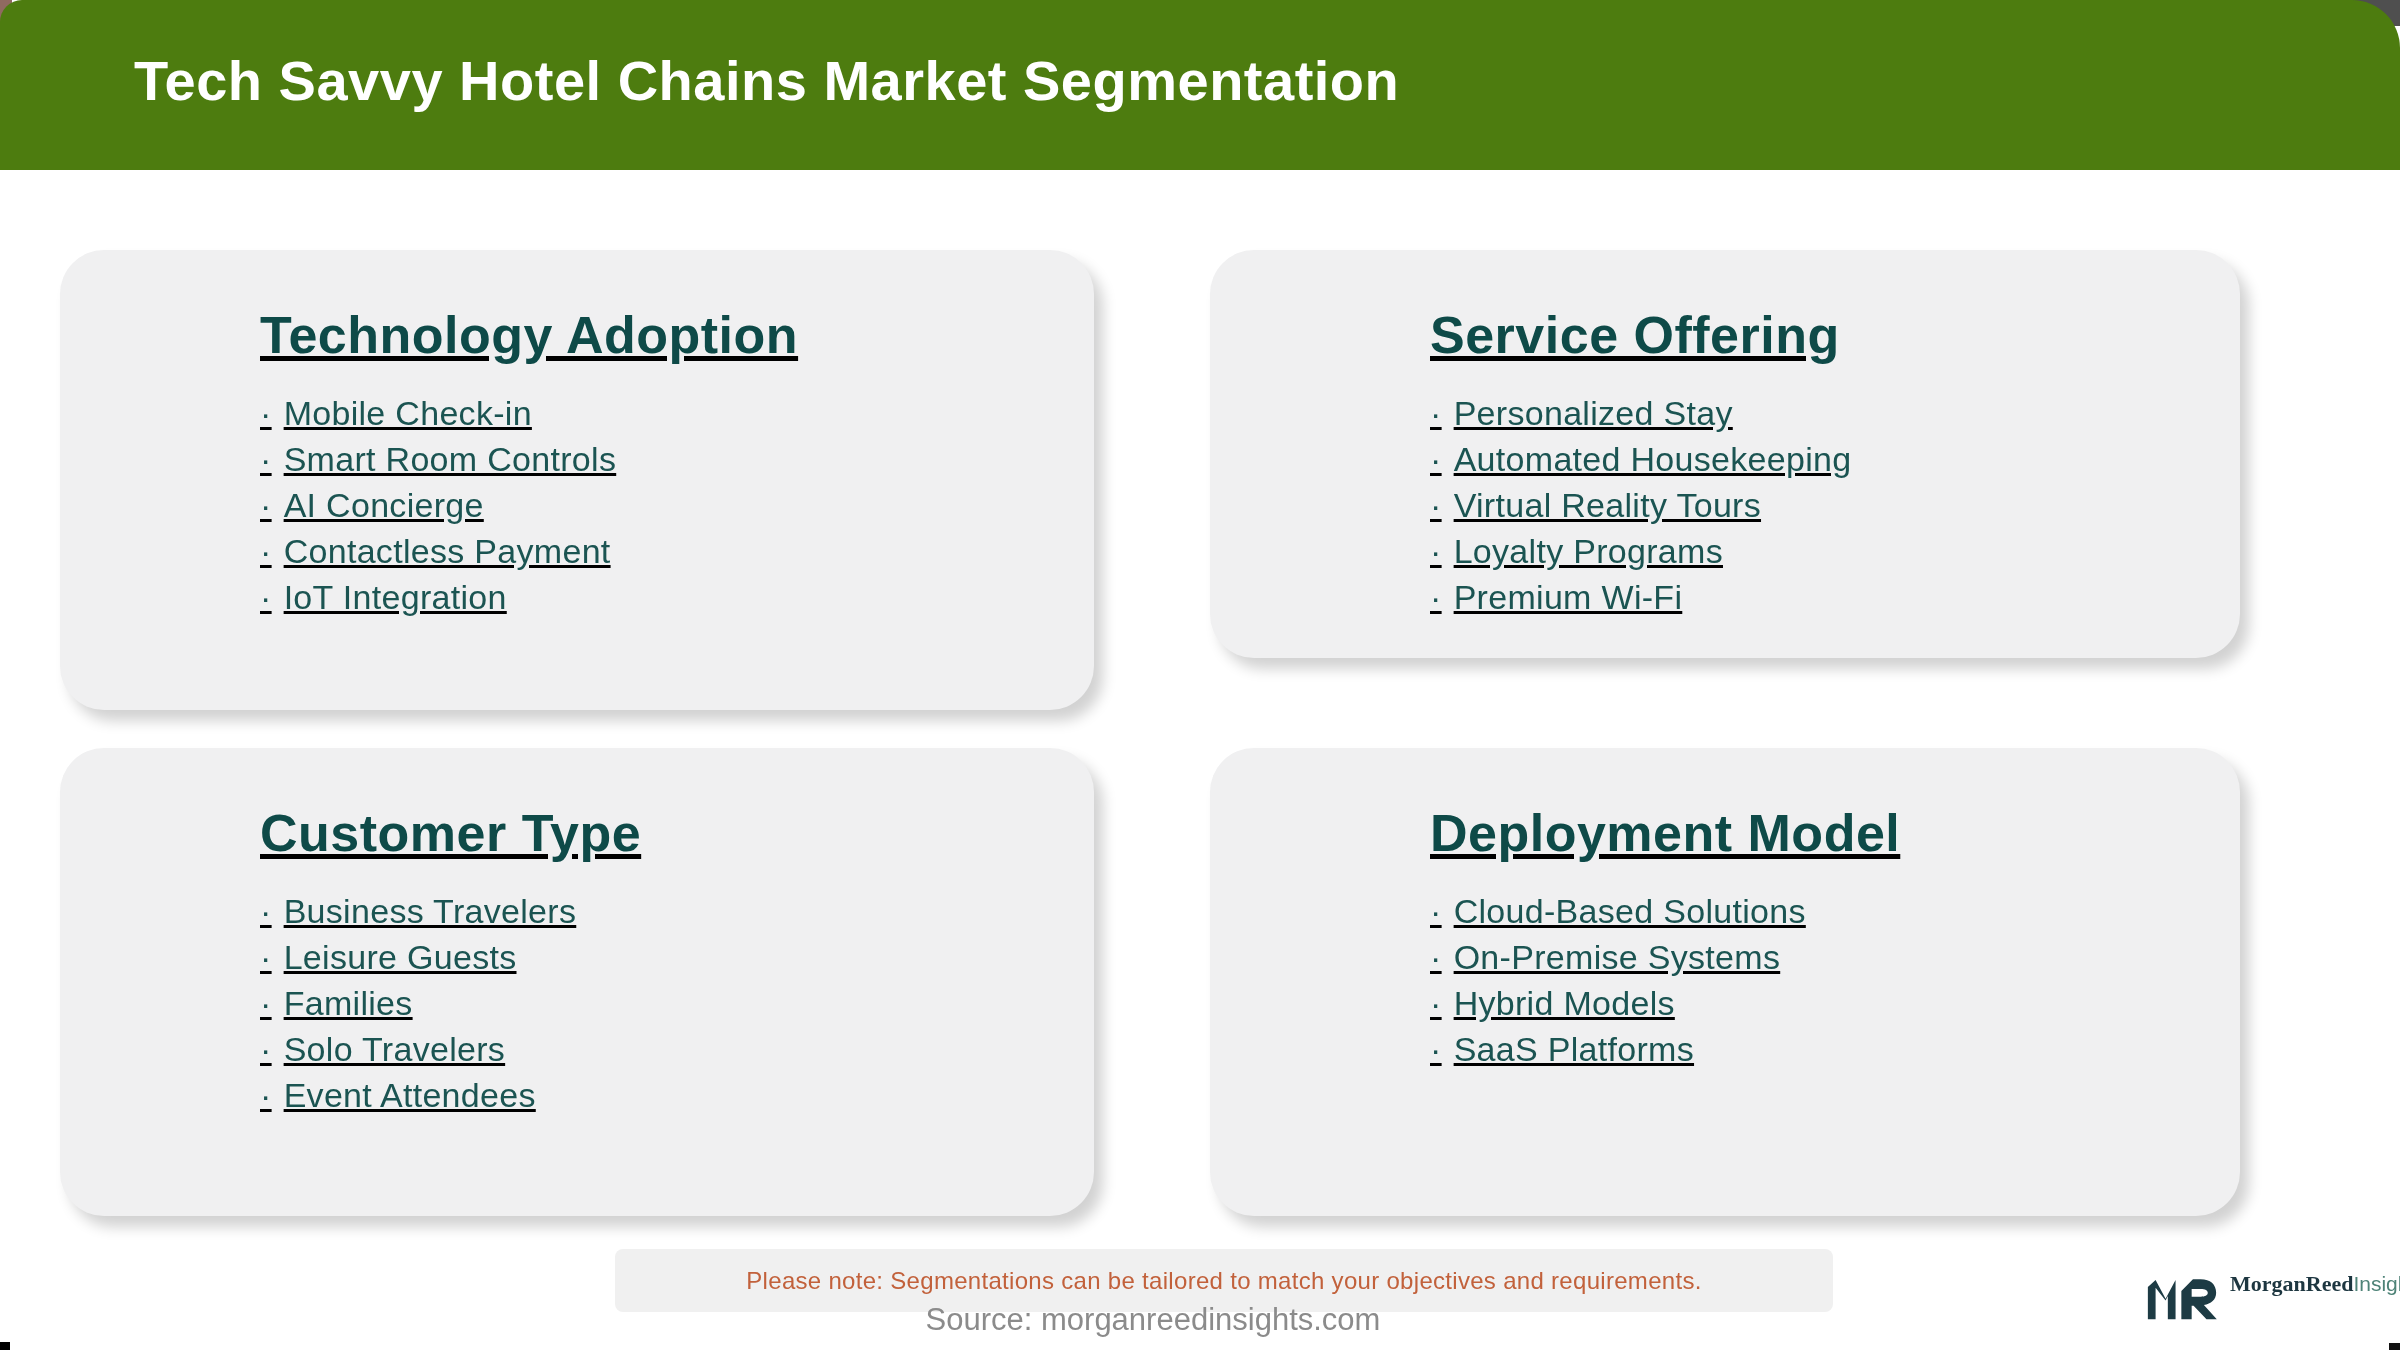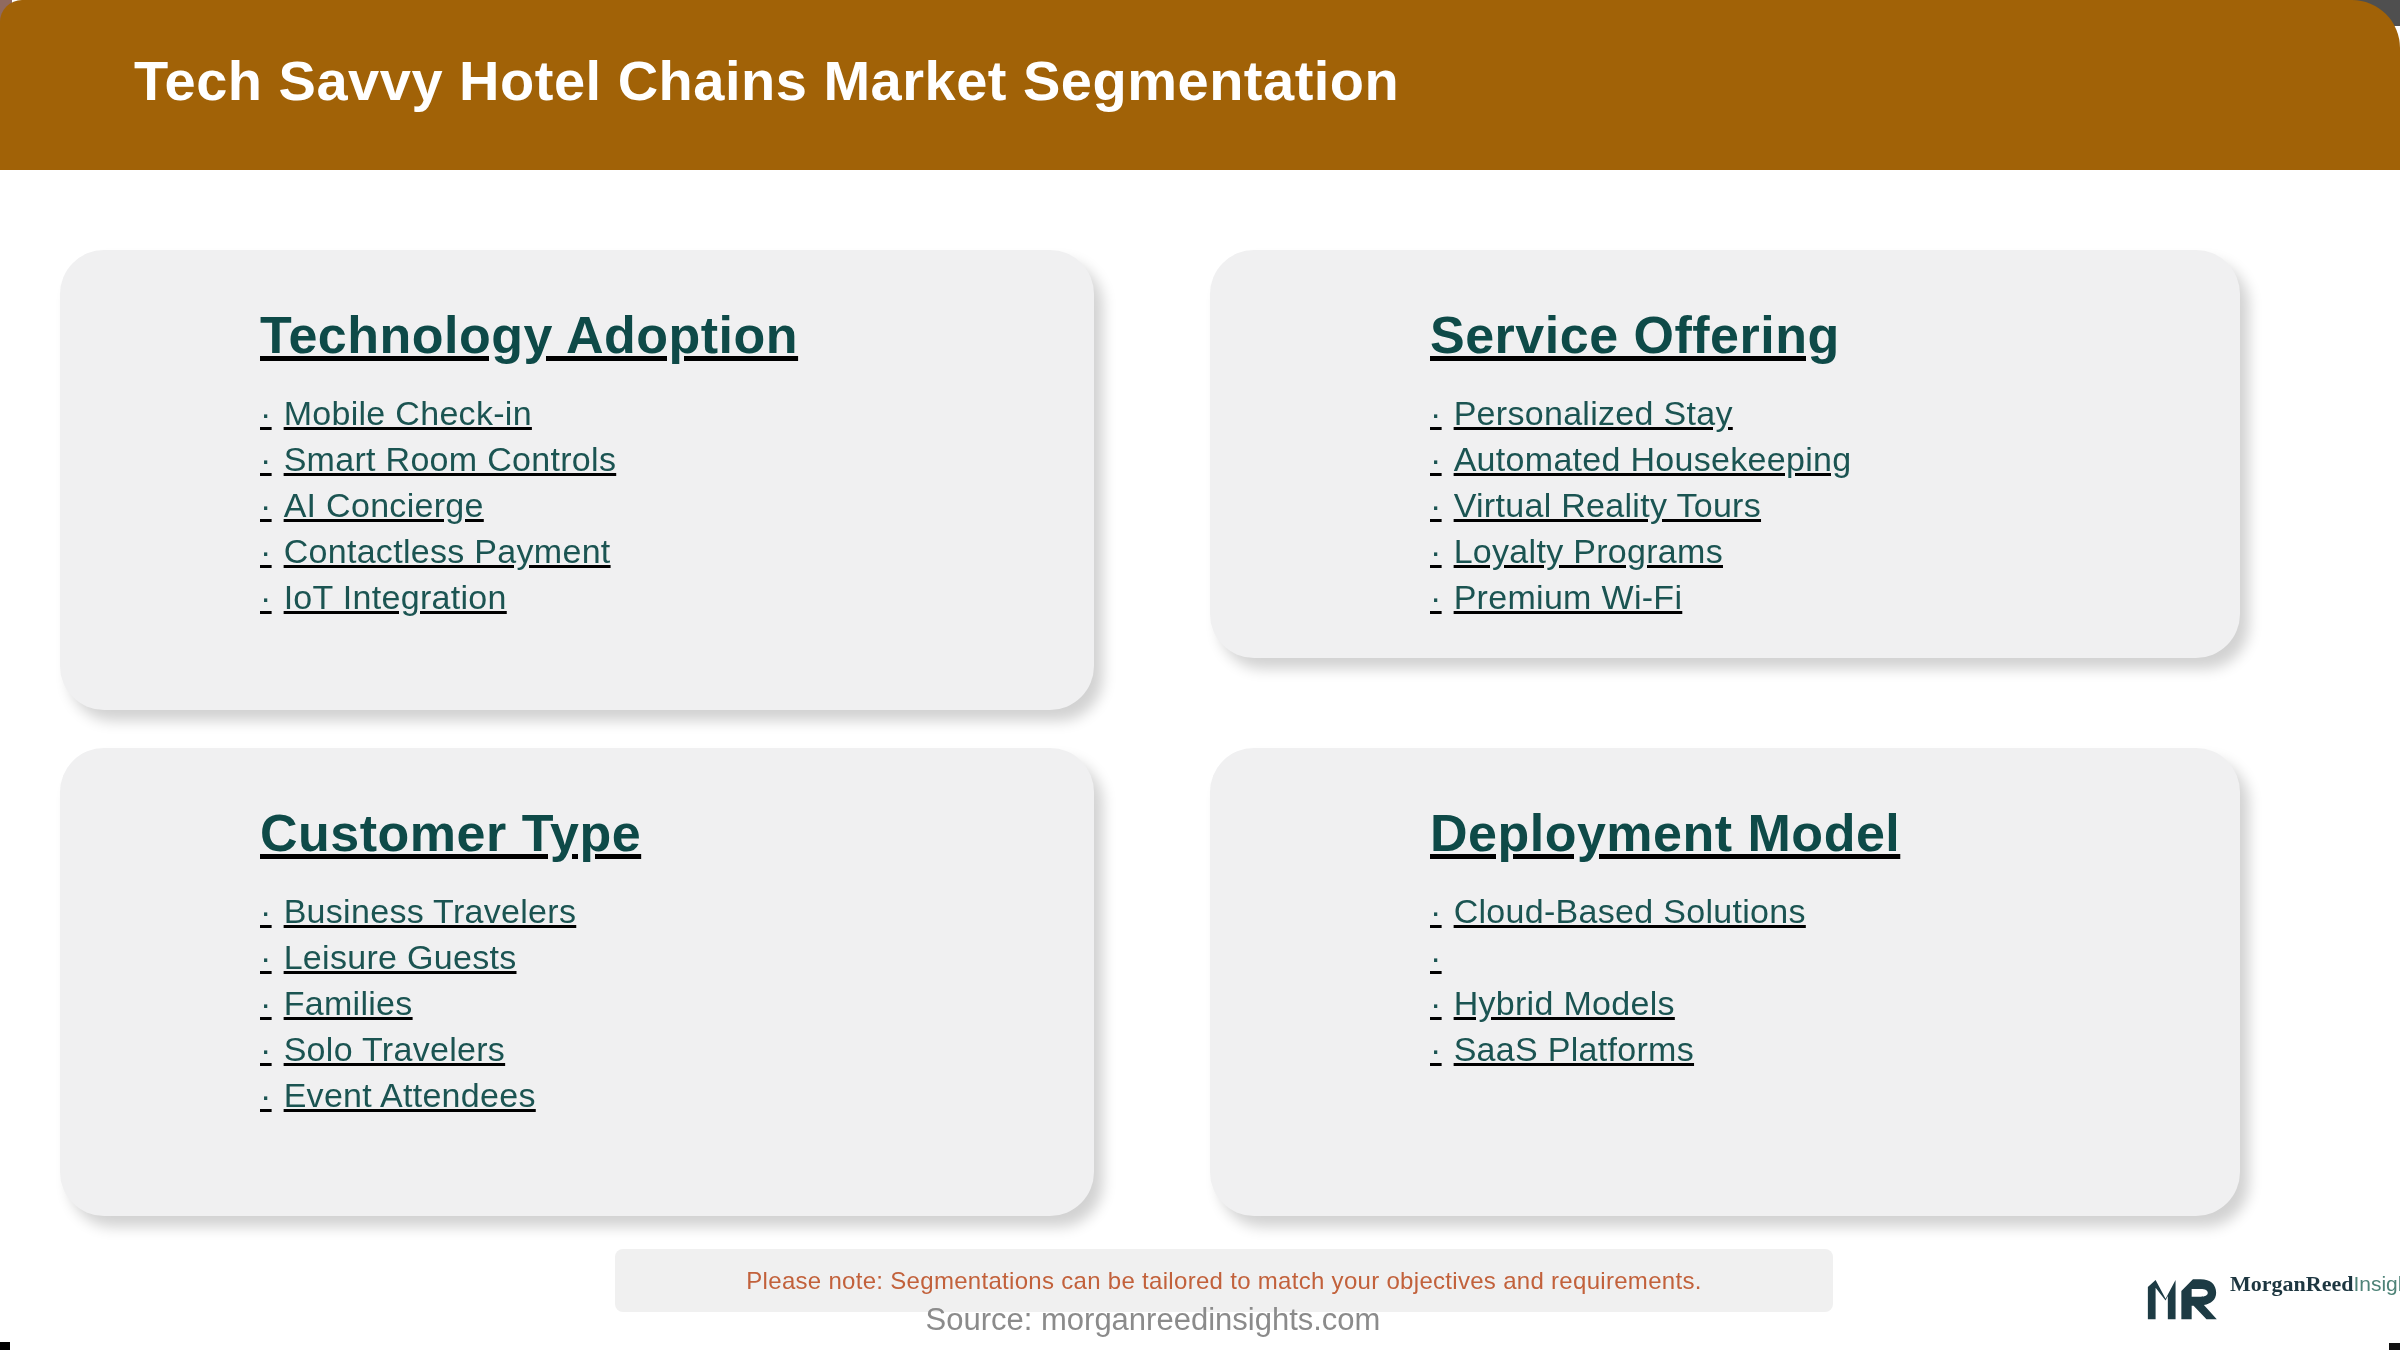--- a/index.html
+++ b/index.html
@@ -14,21 +14,21 @@
 
   
   .corner-tl { position: absolute; top: 0; left: 0; width: 12px; height: 40px; background: #906a60; z-index: 0; }
   .corner-tr { position: absolute; top: 0; right: 0; width: 52px; height: 26px; background: #4f4f4f; z-index: 0; }
   .dot-bl { position: absolute; left: 0; bottom: 0; width: 10px; height: 8px; background: #000; z-index: 3; }
   .dot-br { position: absolute; right: 0; bottom: 0; width: 11px; height: 7px; background: #111; z-index: 3; }
 
   
   .header {
     position: absolute; top: 0; left: 0; width: 2400px; height: 170px;
-    background: #a16207;
+    background: #4d7c0f;
     border-radius: 22px 48px 0 0;
     display: flex; align-items: center;
     z-index: 1;
   }
   .header h1 {
     margin: -10px 0 0 134px;
     font-size: 56px; font-weight: bold; color: #ffffff;
     letter-spacing: 0.5px;
   }
 
@@ -192,20 +192,21 @@
     <h2 class="card-title">Deployment Model</h2>
     <ul class="bullets">
 
         <li class="bullet">
           <span class="dot">·</span>
           <span class="bullet-text">Cloud-Based Solutions</span>
         </li>
 
         <li class="bullet">
           <span class="dot">·</span>
+          <span class="bullet-text">On-Premise Systems</span>
         </li>
 
         <li class="bullet">
           <span class="dot">·</span>
           <span class="bullet-text">Hybrid Models</span>
         </li>
 
         <li class="bullet">
           <span class="dot">·</span>
           <span class="bullet-text">SaaS Platforms</span>

